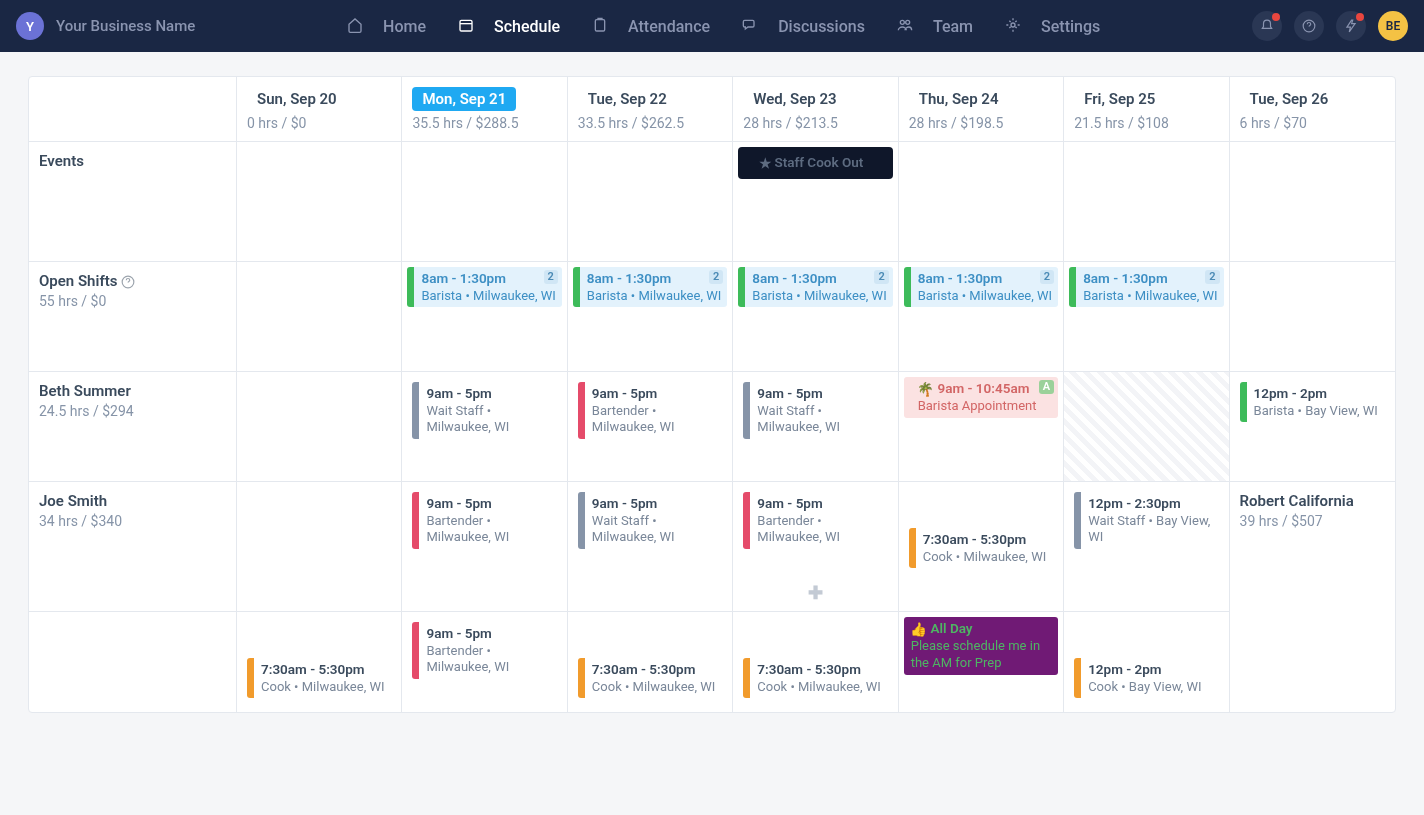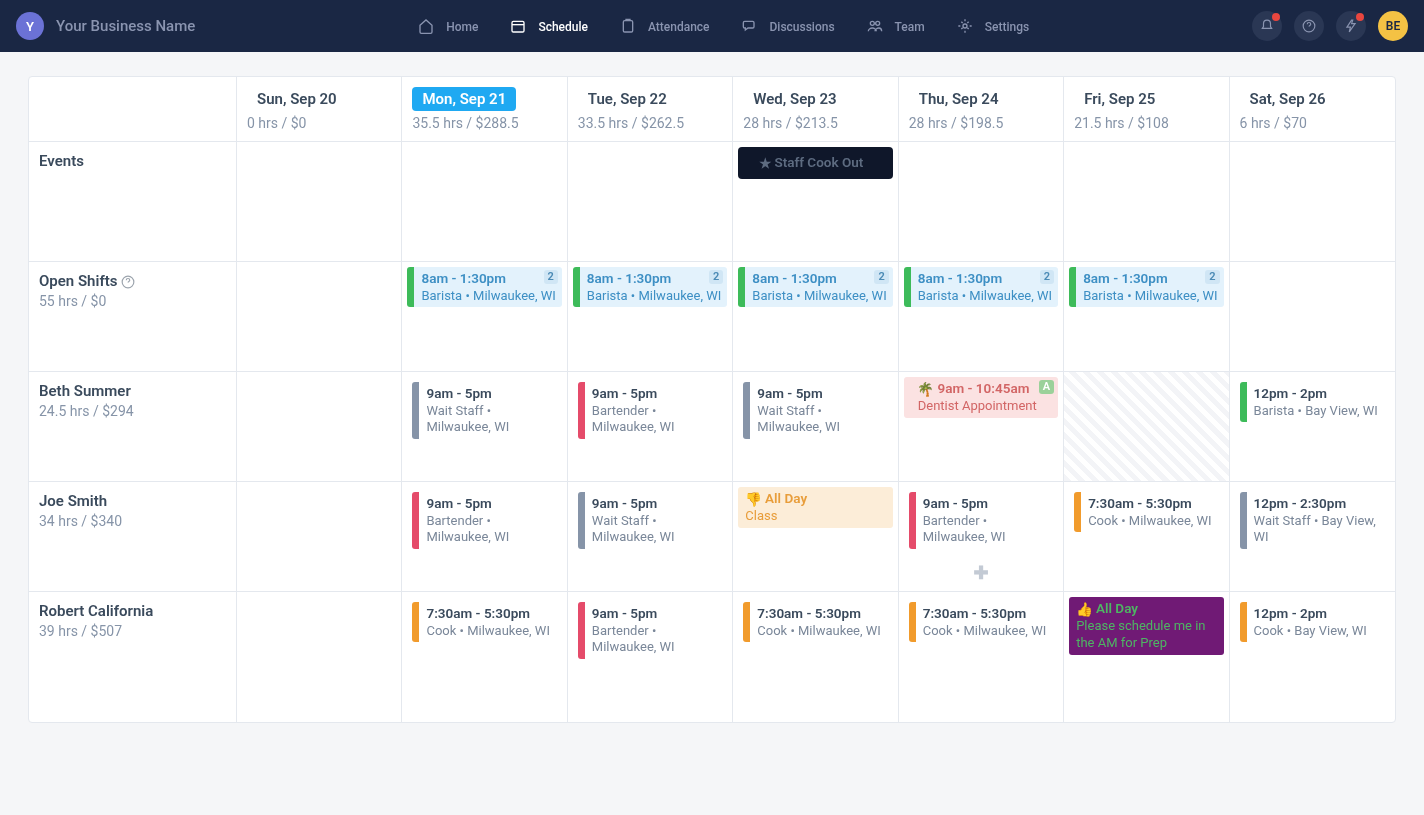--- a/index.html
+++ b/index.html
@@ -4,21 +4,21 @@
   <style>
     * { box-sizing: border-box; margin: 0; padding: 0; }
     body { font-family: -apple-system, BlinkMacSystemFont, "Segoe UI", Roboto, sans-serif; background: #f5f6f8; color: #3a4a5c; }
 
     
     .topnav { background: #1a2744; height: 52px; display: flex; align-items: center; padding: 0 16px; justify-content: space-between; }
     .nav-left { display: flex; align-items: center; gap: 12px; }
     .nav-logo { width: 28px; height: 28px; border-radius: 50%; background: #6b72d6; color: #fff; display: flex; align-items: center; justify-content: center; font-size: 13px; font-weight: 600; }
     .nav-biz { color: #8a94b0; font-size: 15px; font-weight: 500; text-align: right; }
     .nav-center { display: flex; gap: 8px; }
-    .nav-item { display: flex; align-items: flex-end; gap: 12px; color: #8a94b0; padding: 6px 12px; font-size: 12px; font-weight: 500; cursor: pointer; border-radius: 4px; }
+    .nav-item { display: flex; align-items: flex-start; gap: 20px; color: #8a94b0; padding: 6px 12px; font-size: 16px; font-weight: 500; cursor: pointer; border-radius: 4px; }
     .nav-item.active { color: #fff; }
     .nav-item .icon { width: 16px; height: 16px; display: inline-flex; }
     .nav-right { display: flex; align-items: center; gap: 12px; }
     .nav-circle { width: 30px; height: 30px; border-radius: 50%; background: #2a3754; color: #8a94b0; display: flex; align-items: center; justify-content: center; position: relative; cursor: pointer; }
     .nav-circle .dot { position: absolute; top: 2px; right: 2px; width: 8px; height: 8px; border-radius: 50%; background: #e8463f; }
     .nav-avatar { width: 30px; height: 30px; border-radius: 50%; background: #f4c244; color: #1a2744; display: flex; align-items: center; justify-content: center; font-size: 12px; font-weight: 600; }
 
     
     .schedule { margin: 24px 28px; background: #fff; border: 1px solid #e4e8ee; border-radius: 4px; display: grid; grid-template-columns: 208px repeat(7, 1fr); }
     .cell { border-right: 1px solid #e4e8ee; border-bottom: 1px solid #e4e8ee; padding: 10px; min-height: 58px; position: relative; }
@@ -33,21 +33,21 @@
 
     
     .shift { border-left: 7px solid #be185d; padding: 3px 5px 3px 7px; border-radius: 3px; margin-bottom: 4px; font-size: 13.5px; line-height: 1.3; position: relative; cursor: pointer; }
     .shift .time { font-weight: 600; }
     .shift .meta { color: #7a8799; font-size: 13px; }
     .shift .badge { position: absolute; top: 3px; right: 4px; background: #d0e6f5; color: #4a8ab5; font-size: 11px; font-weight: 600; padding: 0 4px; border-radius: 3px; }
     .shift.open { background: #e3f2fc; border-left-color: #3dbb5a; }
     .shift.open .time, .shift.open .meta { color: #3d8fc4; }
     .shift.gray { border-left-color: #8694a8; }
     .shift.red { border-left-color: #e54b6a; }
-    .shift.orange { border-left-color: #f19b2c; }
+    .shift.orange { border-left-color: #f19b2c; margin-top: 36px; }
     .shift.green { border-left-color: #3dbb5a; }
     .shift.appt { background: #fbe2e2; border-left-color: #fbe2e2; }
     .shift.appt .time, .shift.appt .meta { color: #d26565; }
     .shift.appt .badge { background: #9bd19a; color: #fff; }
     .shift.off-neg { background: #fcedd8; border-left: none; }
     .shift.off-neg .time, .shift.off-neg .meta { color: #e89d3a; }
     .shift.off-pos { background: #701a75; border-left: none; }
     .shift.off-pos .time, .shift.off-pos .meta { color: #4eb563; }
 
     .event-card { background: #0f172a; border-radius: 4px; padding: 6px 21px; font-size: 13.5px; line-height: 1.35; cursor: pointer; }
@@ -148,21 +148,21 @@
 
 <div class="schedule">
 
   <div class="cell"></div>
   <div class="cell header-cell"><div class="day-name">Sun, Sep 20</div><div class="day-sub">0 hrs / $0</div></div>
   <div class="cell header-cell"><div class="day-name active">Mon, Sep 21</div><div class="day-sub">35.5 hrs / $288.5</div></div>
   <div class="cell header-cell"><div class="day-name">Tue, Sep 22</div><div class="day-sub">33.5 hrs / $262.5</div></div>
   <div class="cell header-cell"><div class="day-name">Wed, Sep 23</div><div class="day-sub">28 hrs / $213.5</div></div>
   <div class="cell header-cell"><div class="day-name">Thu, Sep 24</div><div class="day-sub">28 hrs / $198.5</div></div>
   <div class="cell header-cell"><div class="day-name">Fri, Sep 25</div><div class="day-sub">21.5 hrs / $108</div></div>
-  <div class="cell header-cell"><div class="day-name">Sat, Sep 26</div><div class="day-sub">6 hrs / $70</div></div>
+  <div class="cell header-cell"><div class="day-name">Tue, Sep 26</div><div class="day-sub">6 hrs / $70</div></div>
 
   <div class="cell" style="min-height:120px">
       <div class="row-label">Events</div>
     </div>
   <div class="cell"></div>
   <div class="cell"></div>
   <div class="cell"></div>
   <div class="cell" style="padding:5px">
     <div class="event-card">
       <div class="event-title"><span class="inline-icon">★</span><span>Staff Cook Out</span></div>
@@ -238,21 +238,21 @@
     </div>
   <div class="cell">
       <div class="shift gray">
         <div class="time">9am - 5pm</div>
         <div class="meta">Wait Staff • Milwaukee, WI</div>
       </div>
     </div>
   <div class="cell" style="padding:5px">
       <div class="shift appt">
         <div class="time"><span class="inline-icon">🌴</span><span>9am - 10:45am</span></div>
-        <div class="meta">Dentist Appointment</div>
+        <div class="meta">Barista Appointment</div>
         <span class="badge">A</span>
       </div>
     </div>
   <div class="cell hatched"></div>
   <div class="cell">
       <div class="shift green">
         <div class="time">12pm - 2pm</div>
         <div class="meta">Barista • Bay View, WI</div>
       </div>
     </div>
@@ -265,26 +265,20 @@
   <div class="cell">
       <div class="shift red">
         <div class="time">9am - 5pm</div>
         <div class="meta">Bartender • Milwaukee, WI</div>
       </div>
     </div>
   <div class="cell">
       <div class="shift gray">
         <div class="time">9am - 5pm</div>
         <div class="meta">Wait Staff • Milwaukee, WI</div>
-      </div>
-    </div>
-  <div class="cell" style="padding:5px">
-      <div class="shift off-neg">
-        <div class="time"><span class="inline-icon">👎</span><span>All Day</span></div>
-        <div class="meta">Class</div>
       </div>
     </div>
   <div class="cell">
       <div class="shift red">
         <div class="time">9am - 5pm</div>
         <div class="meta">Bartender • Milwaukee, WI</div>
       </div>
       <div class="add-plus">✚</div>
     </div>
   <div class="cell">

